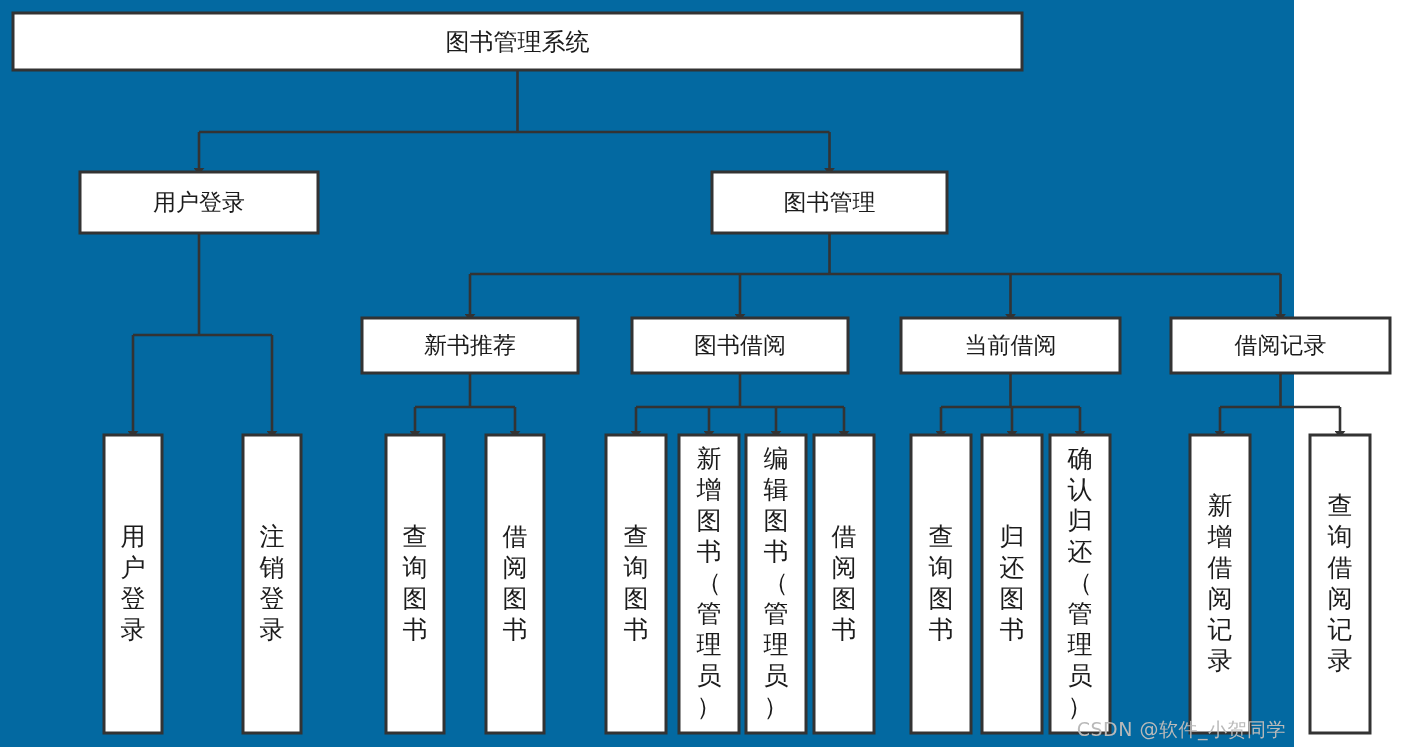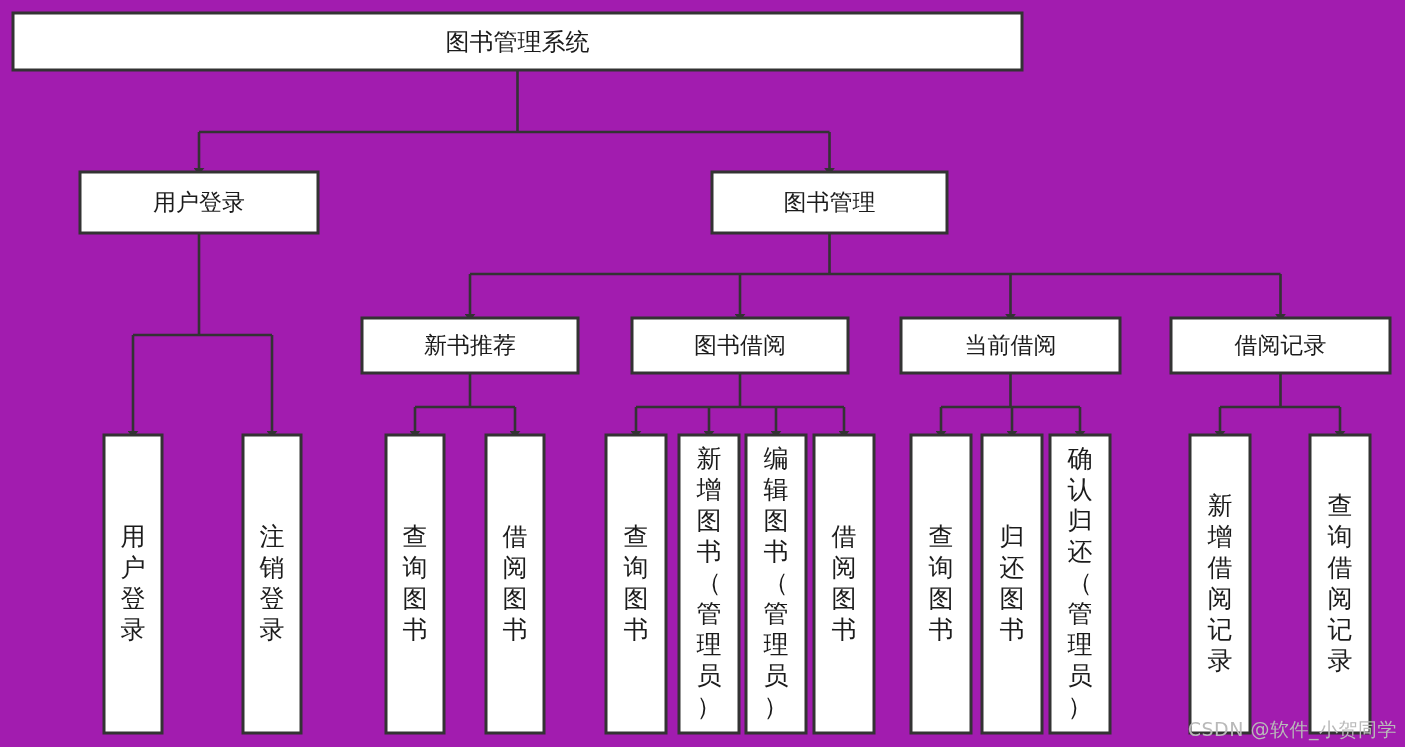--- a/index.html
+++ b/index.html
@@ -1,18 +1,18 @@
 <!DOCTYPE html>
 <html><head>
 <meta charset="utf-8">
 <style>
   html,body{margin:0;padding:0;background:#ffffff;}
   body{width:1405px;height:747px;overflow:hidden;
        font-family:"DejaVu Sans","Liberation Sans",sans-serif;}
-  #diagram-root{position:relative;width:1405px;height:747px;background:#a21caf;}
+  #diagram-root{position:relative;width:1294px;height:747px;background:#0369a1;}
   svg#flow{position:absolute;left:0;top:0;width:1405px;height:747px;display:block;}
   .nodebox{fill:#ffffff;stroke:#333333;stroke-width:3;}
   .conn{stroke:#333333;stroke-width:2.6;fill:none;}
   .lbl-h{font-family:"DejaVu Sans","Liberation Sans",sans-serif;
          font-size:23px;fill:#1b1b1b;text-anchor:middle;dominant-baseline:middle;}
   .lbl-title{font-size:24px;}
   .lbl-v{font-family:"DejaVu Sans","Liberation Sans",sans-serif;
          fill:#1b1b1b;text-anchor:middle;dominant-baseline:middle;}
   .watermark{position:absolute;right:8px;bottom:4px;
              font-family:"DejaVu Sans","Liberation Sans",sans-serif;

